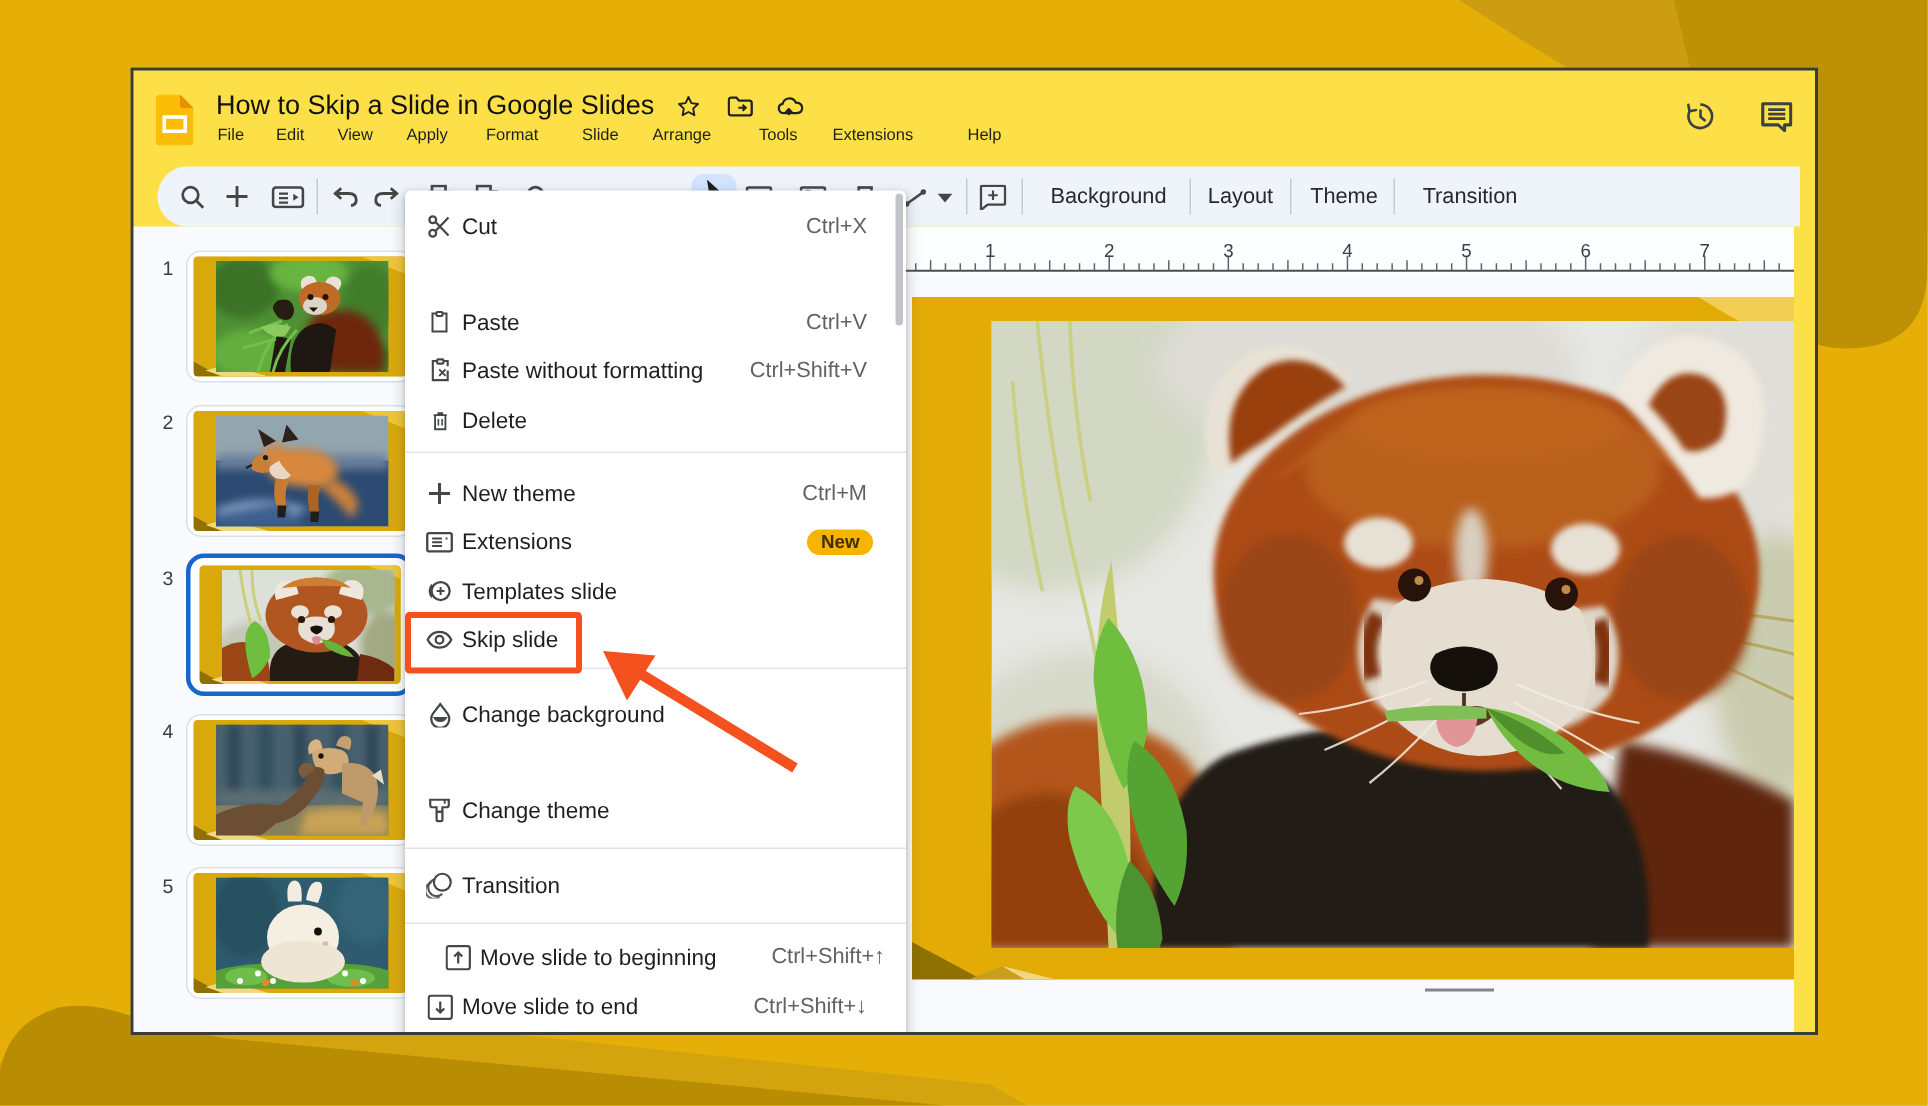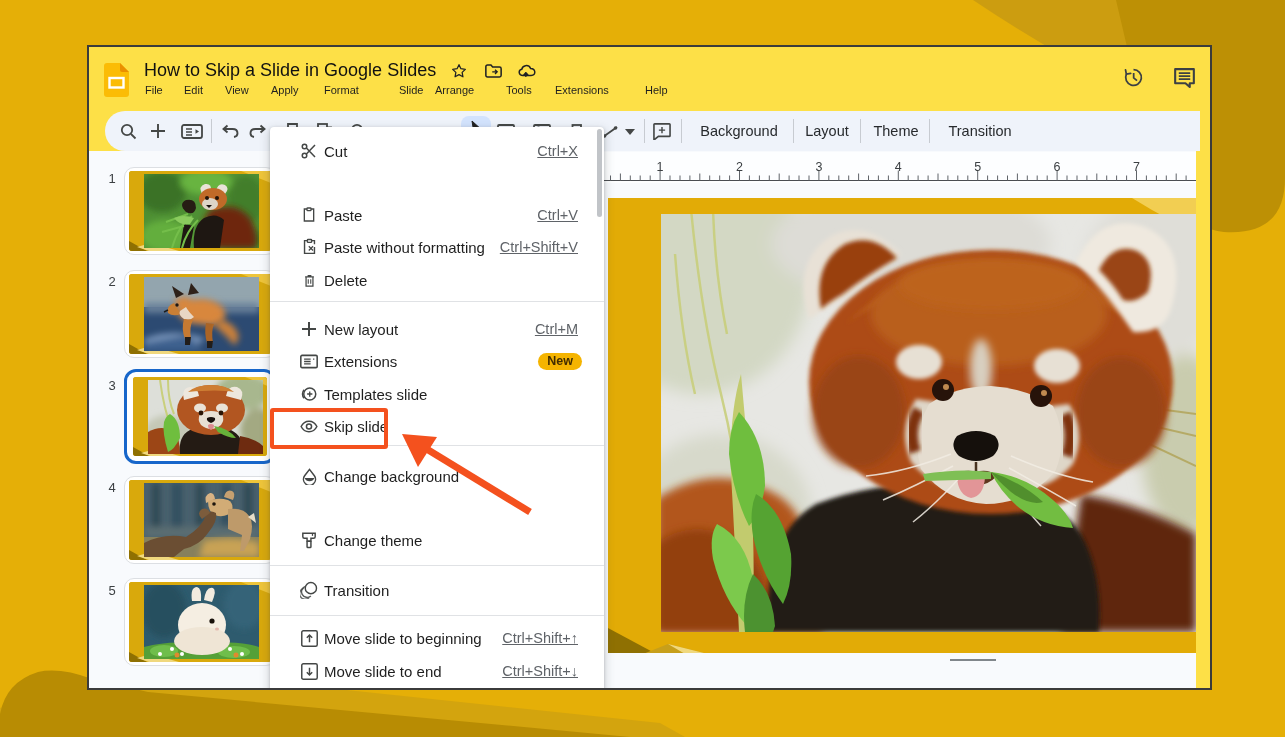--- a/index.html
+++ b/index.html
@@ -1,22 +1,22 @@
 <!DOCTYPE html>
 <html><head>
 <meta charset="utf-8">
 <style>
 html,body{margin:0;padding:0;width:1285px;height:737px;overflow:hidden;background:#E5AF07;font-family:"Liberation Sans",sans-serif;}
 *{box-sizing:border-box;}
 .abs{position:absolute;}
 #win{position:absolute;left:87px;top:45px;width:1125px;height:645px;border:2px solid #3b3b3b;background:#fde047;overflow:hidden;}
-.mrow{position:absolute;left:0;width:334px;height:32px;display:flex;align-items:center;font-size:15px;color:#1f1f1f;padding-left:16px;}
+.mrow{position:absolute;left:0;width:334px;height:32px;display:flex;align-items:center;font-size:15px;color:#1f1f1f;}
 .mrow .ic{width:18px;height:18px;margin-left:14px;flex:0 0 auto;display:flex;align-items:center;justify-content:center;}
 .mrow .lb{margin-left:6px;white-space:nowrap;}
-.mrow .sc{margin-left:auto;margin-right:26px;color:#5f6368;font-size:14.5px;text-decoration:underline;}
+.mrow .sc{margin-left:auto;margin-right:26px;color:#5f6368;font-size:14.5px;}
 .msep{position:absolute;left:0;width:334px;height:1px;background:#e0e2e5;}
 .tbtn{position:absolute;top:64px;height:40px;display:flex;align-items:center;font-size:14.5px;color:#272a2d;}
 .tsep{position:absolute;top:72px;width:1px;height:24px;background:#c7cbd1;}
 .mb{position:absolute;top:37px;font-size:11px;color:#1f1f1f;}
 .num{position:absolute;font-size:13px;color:#3c4043;width:20px;text-align:center;}
 .card{position:absolute;left:35px;width:152px;height:88px;background:#fff;border:1px solid #dcdfe3;border-radius:10px;padding:3px 4px;}
 .thumb{width:100%;height:100%;border-radius:3px;overflow:hidden;position:relative;background:#D9A90C;}
 </style>
 </head>
 <body>
@@ -473,21 +473,21 @@
       </span>
       <span class="lb">Delete</span>
     </div>
   <div class="msep" style="left:181px;top:254px"></div>
   <div class="mrow" style="left:181px;top:266px">
       <span class="ic">
         <svg width="16" height="16" viewBox="0 0 16 16" stroke="#444746" stroke-width="2">
           <path d="M8 1 L8 15 M1 8 L15 8"></path>
         </svg>
       </span>
-      <span class="lb">New layout</span>
+      <span class="lb">New theme</span>
       <span class="sc">Ctrl+M</span>
     </div>
   <div class="mrow" style="left:181px;top:298px">
       <span class="ic">
         <svg width="18" height="15" viewBox="0 0 22 17" fill="none" stroke="#444746" stroke-width="1.9">
           <rect x="1" y="1" width="20" height="15" rx="1.5"></rect>
           <path d="M5 5.5 L13 5.5 M5 8.5 L13 8.5 M5 11.5 L13 11.5 M16 5.5 L17.5 5.5" stroke-width="1.6"></path>
         </svg>
       </span>
       <span class="lb">Extensions</span>
@@ -540,21 +540,21 @@
         <svg width="18" height="18" viewBox="0 0 24 24" fill="none" stroke="#444746" stroke-width="1.9">
           <circle cx="14.5" cy="9.5" r="7.5"></circle>
           <path d="M9.5 4.2 A7.5 7.5 0 0 0 7 18 M7.2 7.2 A7.5 7.5 0 0 0 4.5 21" opacity="0"></path>
           <path d="M10 4.6 A7.5 7.5 0 1 0 17 17.4" transform="translate(-2.5,2.5)" opacity="0.9"></path>
           <path d="M10 4.6 A7.5 7.5 0 1 0 17 17.4" transform="translate(-5,5)" opacity="0.8"></path>
         </svg>
       </span>
       <span class="lb">Transition</span>
     </div>
   <div class="msep" style="left:181px;top:568px"></div>
-  <div class="mrow" style="left:181px;top:575px">
+  <div class="mrow" style="left:193px;top:575px">
       <span class="ic">
         <svg width="17" height="17" viewBox="0 0 22 22" fill="none" stroke="#444746" stroke-width="1.9">
           <rect x="1" y="1" width="20" height="20" rx="2"></rect>
           <path d="M11 16 L11 7 M7.5 10 L11 6.5 L14.5 10"></path>
         </svg>
       </span>
       <span class="lb">Move slide to beginning</span>
       <span class="sc">Ctrl+Shift+↑</span>
     </div>
   <div class="mrow" style="left:181px;top:608px">
@@ -572,18 +572,18 @@
   <svg class="abs" style="left:300px;top:370px" width="160" height="110" viewBox="0 0 160 110">
     <path d="M141 95 L36 31" stroke="#F4511E" stroke-width="7" stroke-linecap="butt"></path>
     <path d="M13 17 L48 20 L29 50 Z" fill="#F4511E"></path>
   </svg>
   
   <span class="mb" style="left:56px">File</span>
   <span class="mb" style="left:95px">Edit</span>
   <span class="mb" style="left:136px">View</span>
   <span class="mb" style="left:182px">Apply</span>
   <span class="mb" style="left:235px">Format</span>
-  <span class="mb" style="left:310px">Slide</span>
+  <span class="mb" style="left:299px">Slide</span>
   <span class="mb" style="left:346px">Arrange</span>
   <span class="mb" style="left:417px">Tools</span>
   <span class="mb" style="left:466px">Extensions</span>
   <span class="mb" style="left:556px">Help</span>
 </div>
 
 </body></html>

